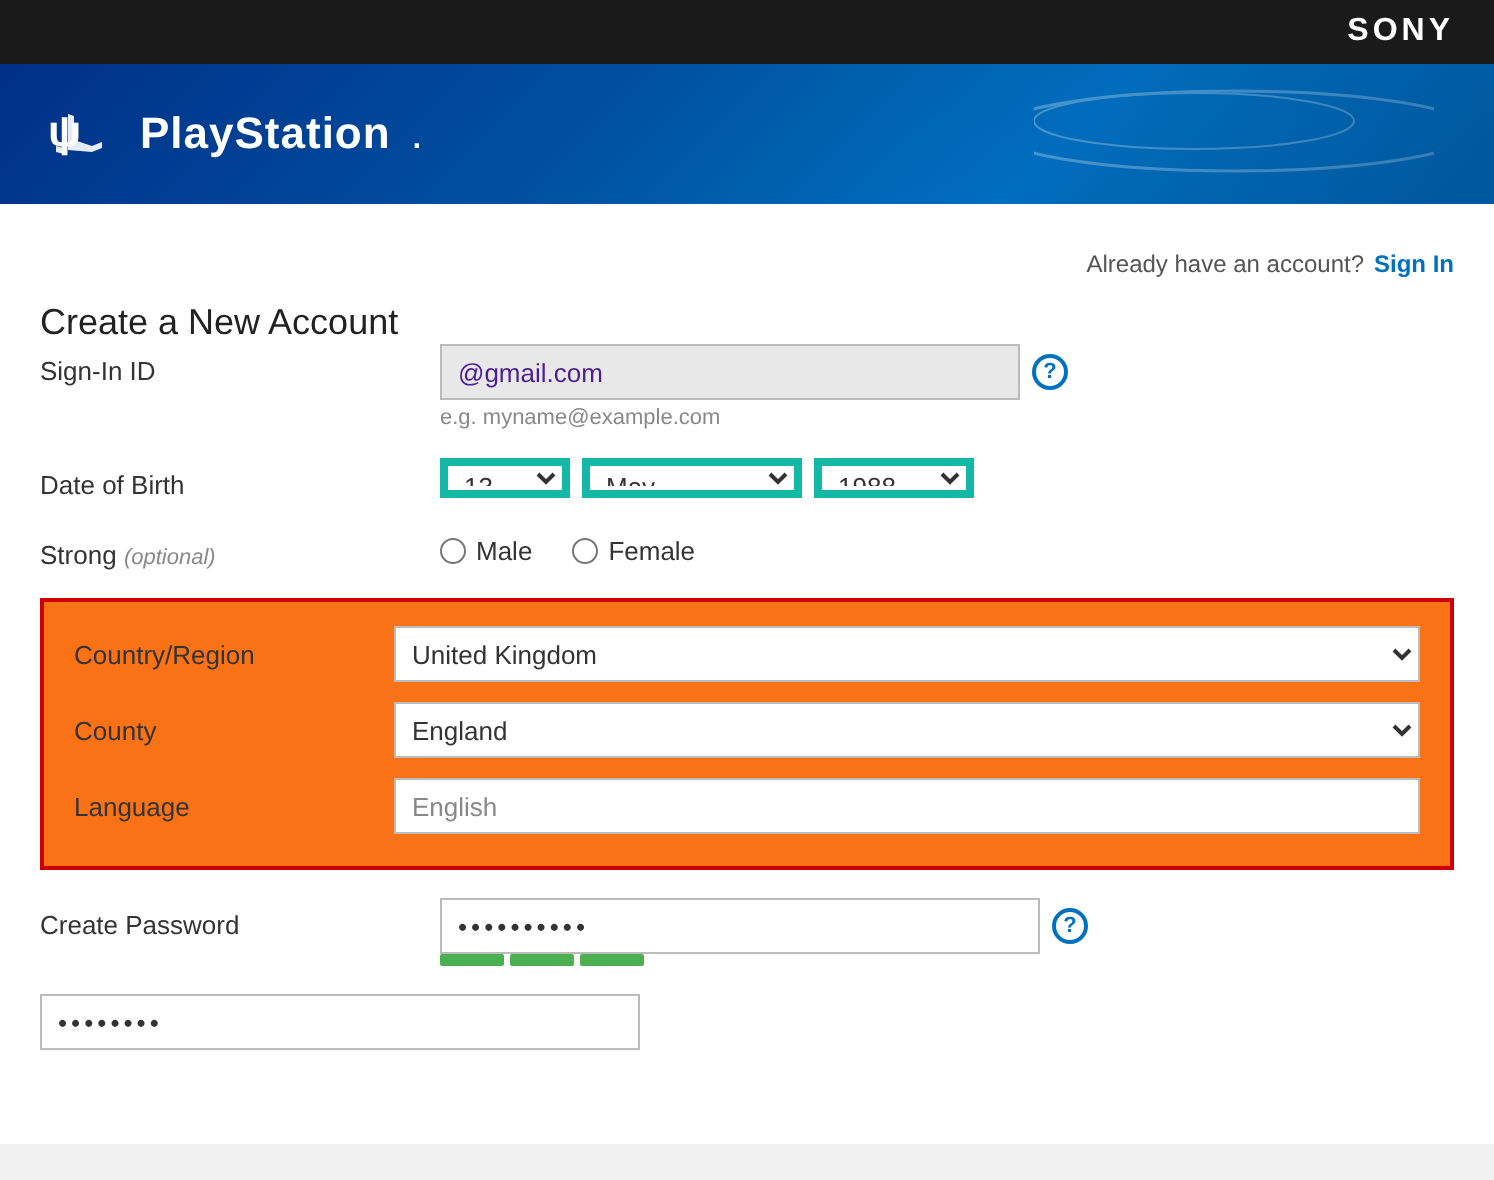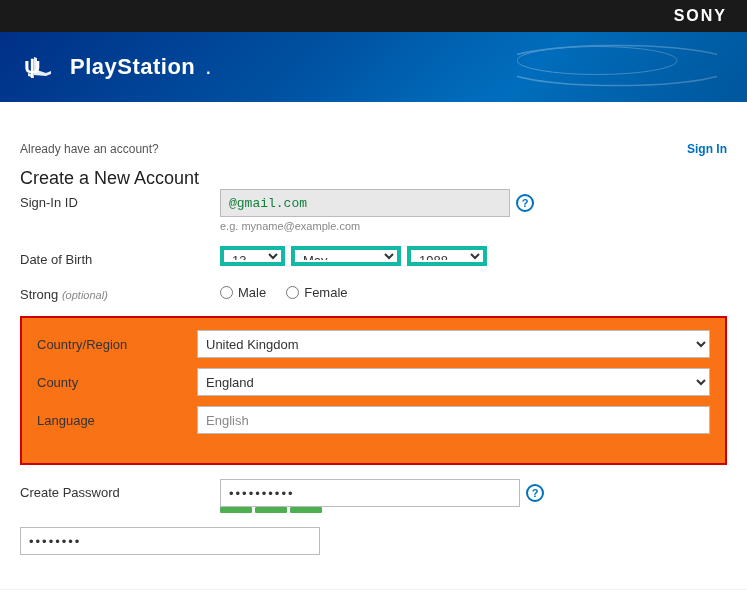--- a/index.html
+++ b/index.html
@@ -63,27 +63,26 @@
     
     .content {
       background: white;
       padding: 15px 20px 20px 20px;
       min-height: 470px;
     }
 
     
     .account-bar {
       display: flex;
-      justify-content: space-between;
+      justify-content: flex-end;
       align-items: center;
       gap: 5px;
       padding: 8px 0;
       font-size: 12px;
       color: #555;
-      margin-top: 17px;
     }
     .sign-in-link {
       color: #0070c0;
       text-decoration: none;
       font-weight: bold;
       font-size: 12px;
     }
 
     
     .page-title {
@@ -195,21 +194,21 @@
       padding: 12px 15px;
       margin-bottom: 14px;
       background: #f97316;
     }
     .highlighted-row {
       display: flex;
       align-items: center;
       margin-bottom: 10px;
     }
     .highlighted-row:last-child {
-      margin-bottom: 17px;
+      margin-bottom: 4px;
     }
     .highlighted-label {
       width: 160px;
       font-size: 13px;
       color: #333;
       flex-shrink: 0;
     }
     .highlighted-field {
       flex: 1;
     }
@@ -301,21 +300,21 @@
     <span>Already have an account?</span>
     <a class="sign-in-link" href="#">Sign In</a>
   </div>
 
   <h1 class="page-title">Create a New Account</h1>
 
   <div class="form-row">
     <div class="form-label">Sign-In ID</div>
     <div class="form-field">
       <div class="input-with-icon">
-        <input type="text" class="text-input" style="background: rgb(232, 232, 232); color: #15803d; width: 290px; font-family: Liberation Mono, monospace;" value="@gmail.com">
+        <input type="text" class="text-input" style="background: rgb(232, 232, 232); color: #4c1d95; width: 290px;" value="@gmail.com">
         <div class="help-icon">?</div>
       </div>
       <div class="hint-text">e.g. myname@example.com</div>
     </div>
   </div>
 
   <div class="form-row">
     <div class="form-label">Date of Birth</div>
     <div class="form-field">
       <div class="dob-row">

